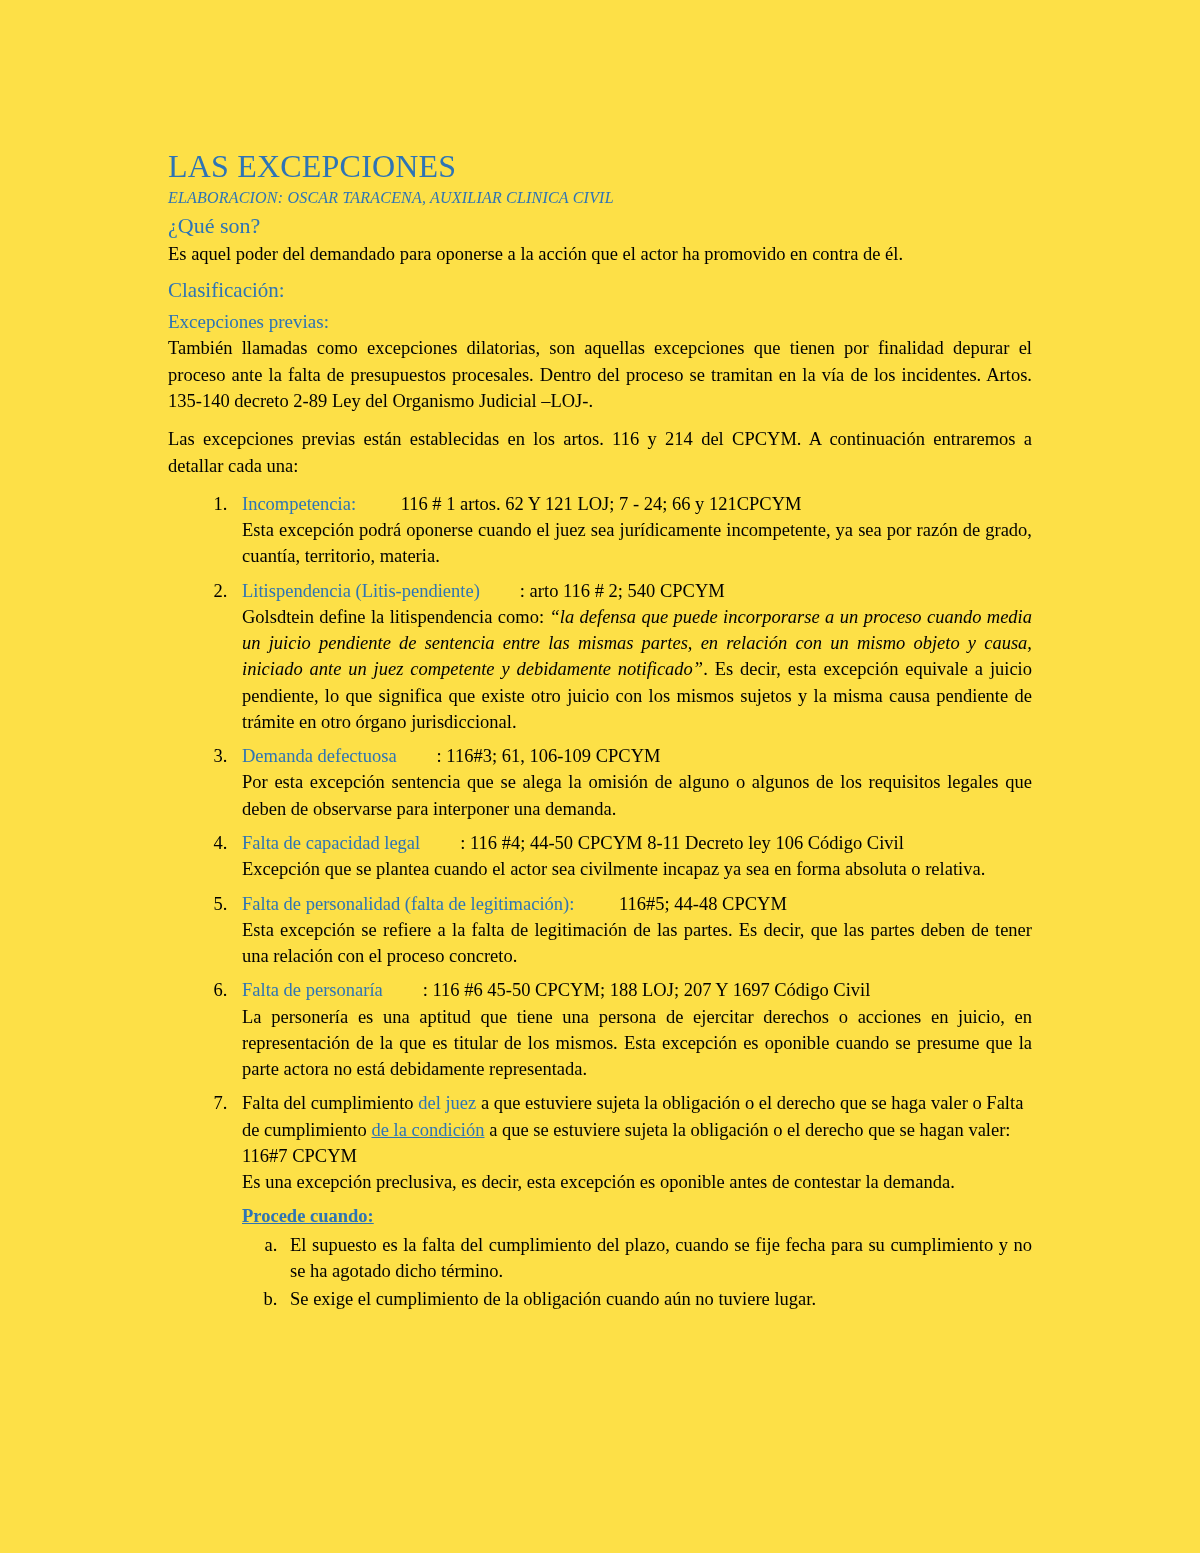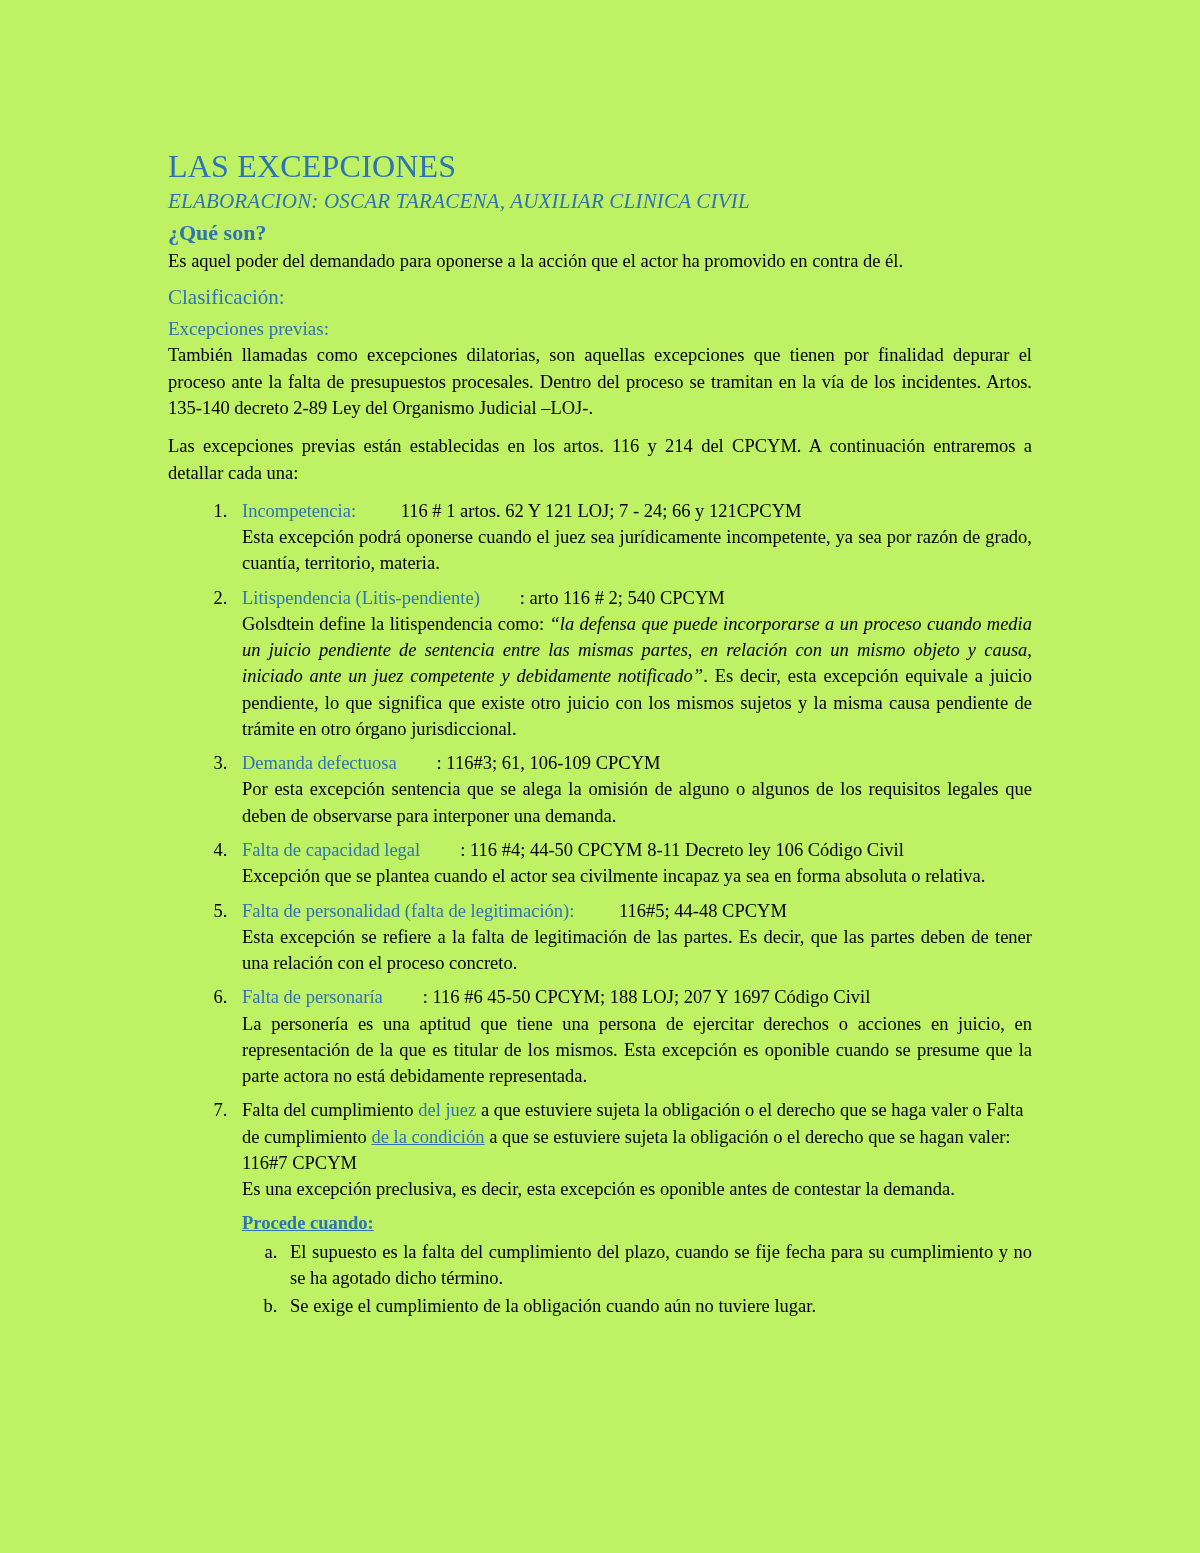--- a/index.html
+++ b/index.html
@@ -11,41 +11,41 @@
     width: 1200px;
     min-height: 1553px;
     font-family: "Liberation Serif", serif;
     color: #000000;
   }
   .page {
     width: 1200px;
     min-height: 1553px;
     box-sizing: border-box;
     padding: 148px 168px 60px 168px;
-    background: #bef264;
+    background: #fde047;
   }
   .doc-title {
     font-size: 32px;
     color: #2E74B5;
     font-weight: normal;
     margin: 0 0 4px 0;
     letter-spacing: 0.2px;
     line-height: 1.15;
   }
   .byline {
-    font-size: 21px;
+    font-size: 16px;
     font-style: italic;
     color: #2E74B5;
     margin: 0 0 6px 0;
     letter-spacing: 0.2px;
   }
   .h2 {
     font-size: 22px;
     color: #2E74B5;
-    font-weight: bold;
+    font-weight: normal;
     margin: 2px 0 2px 0;
     line-height: 1.2;
   }
   .h3 {
     font-size: 21px;
     color: #2E74B5;
     font-weight: normal;
     margin: 10px 0 0 0;
     line-height: 1.25;
   }

